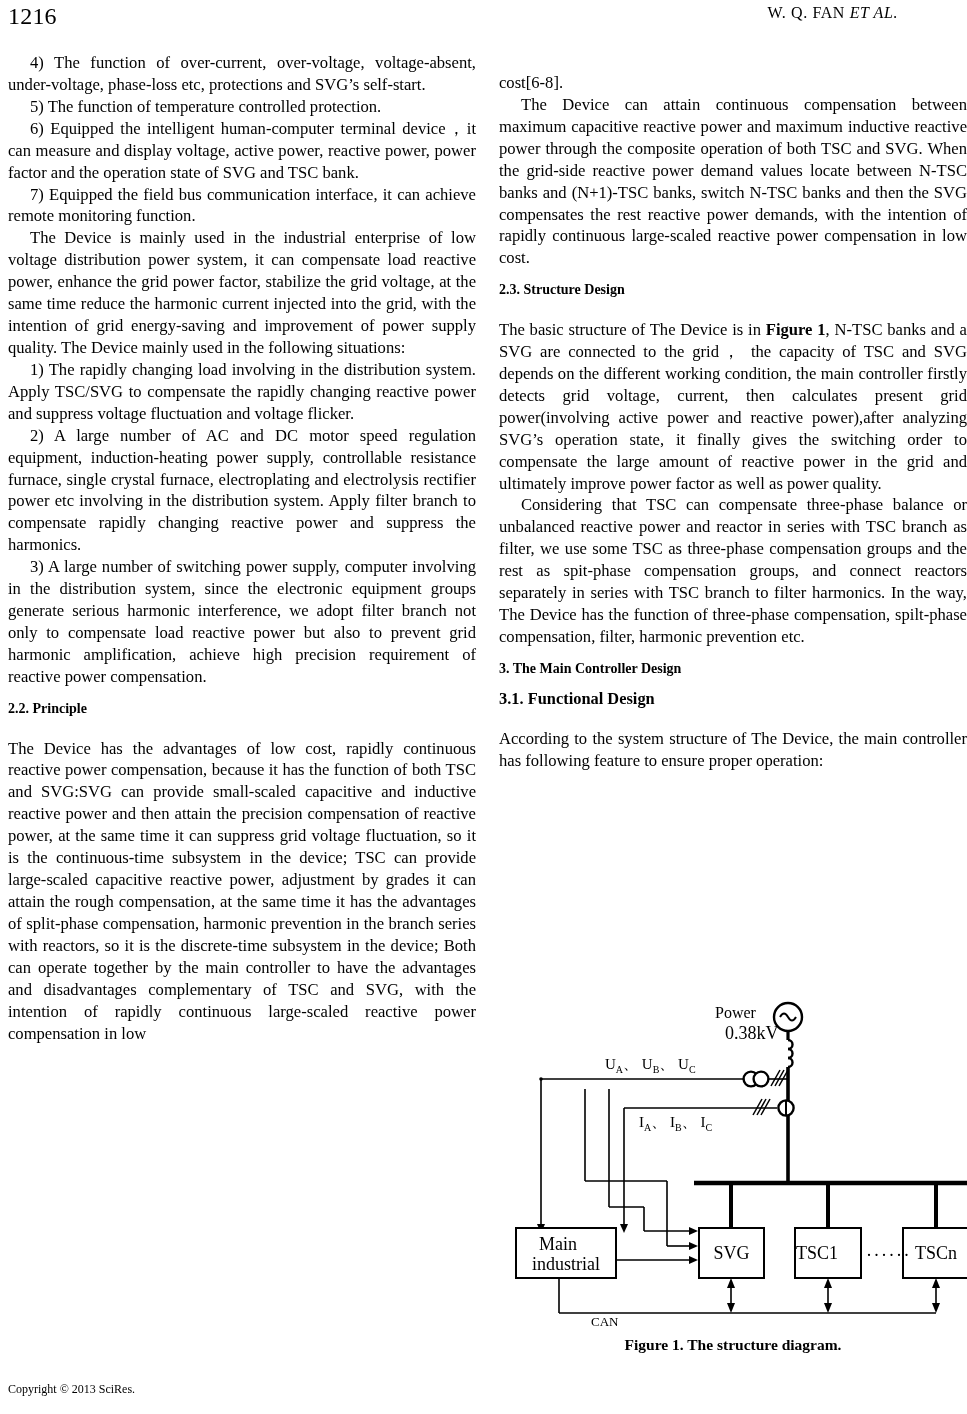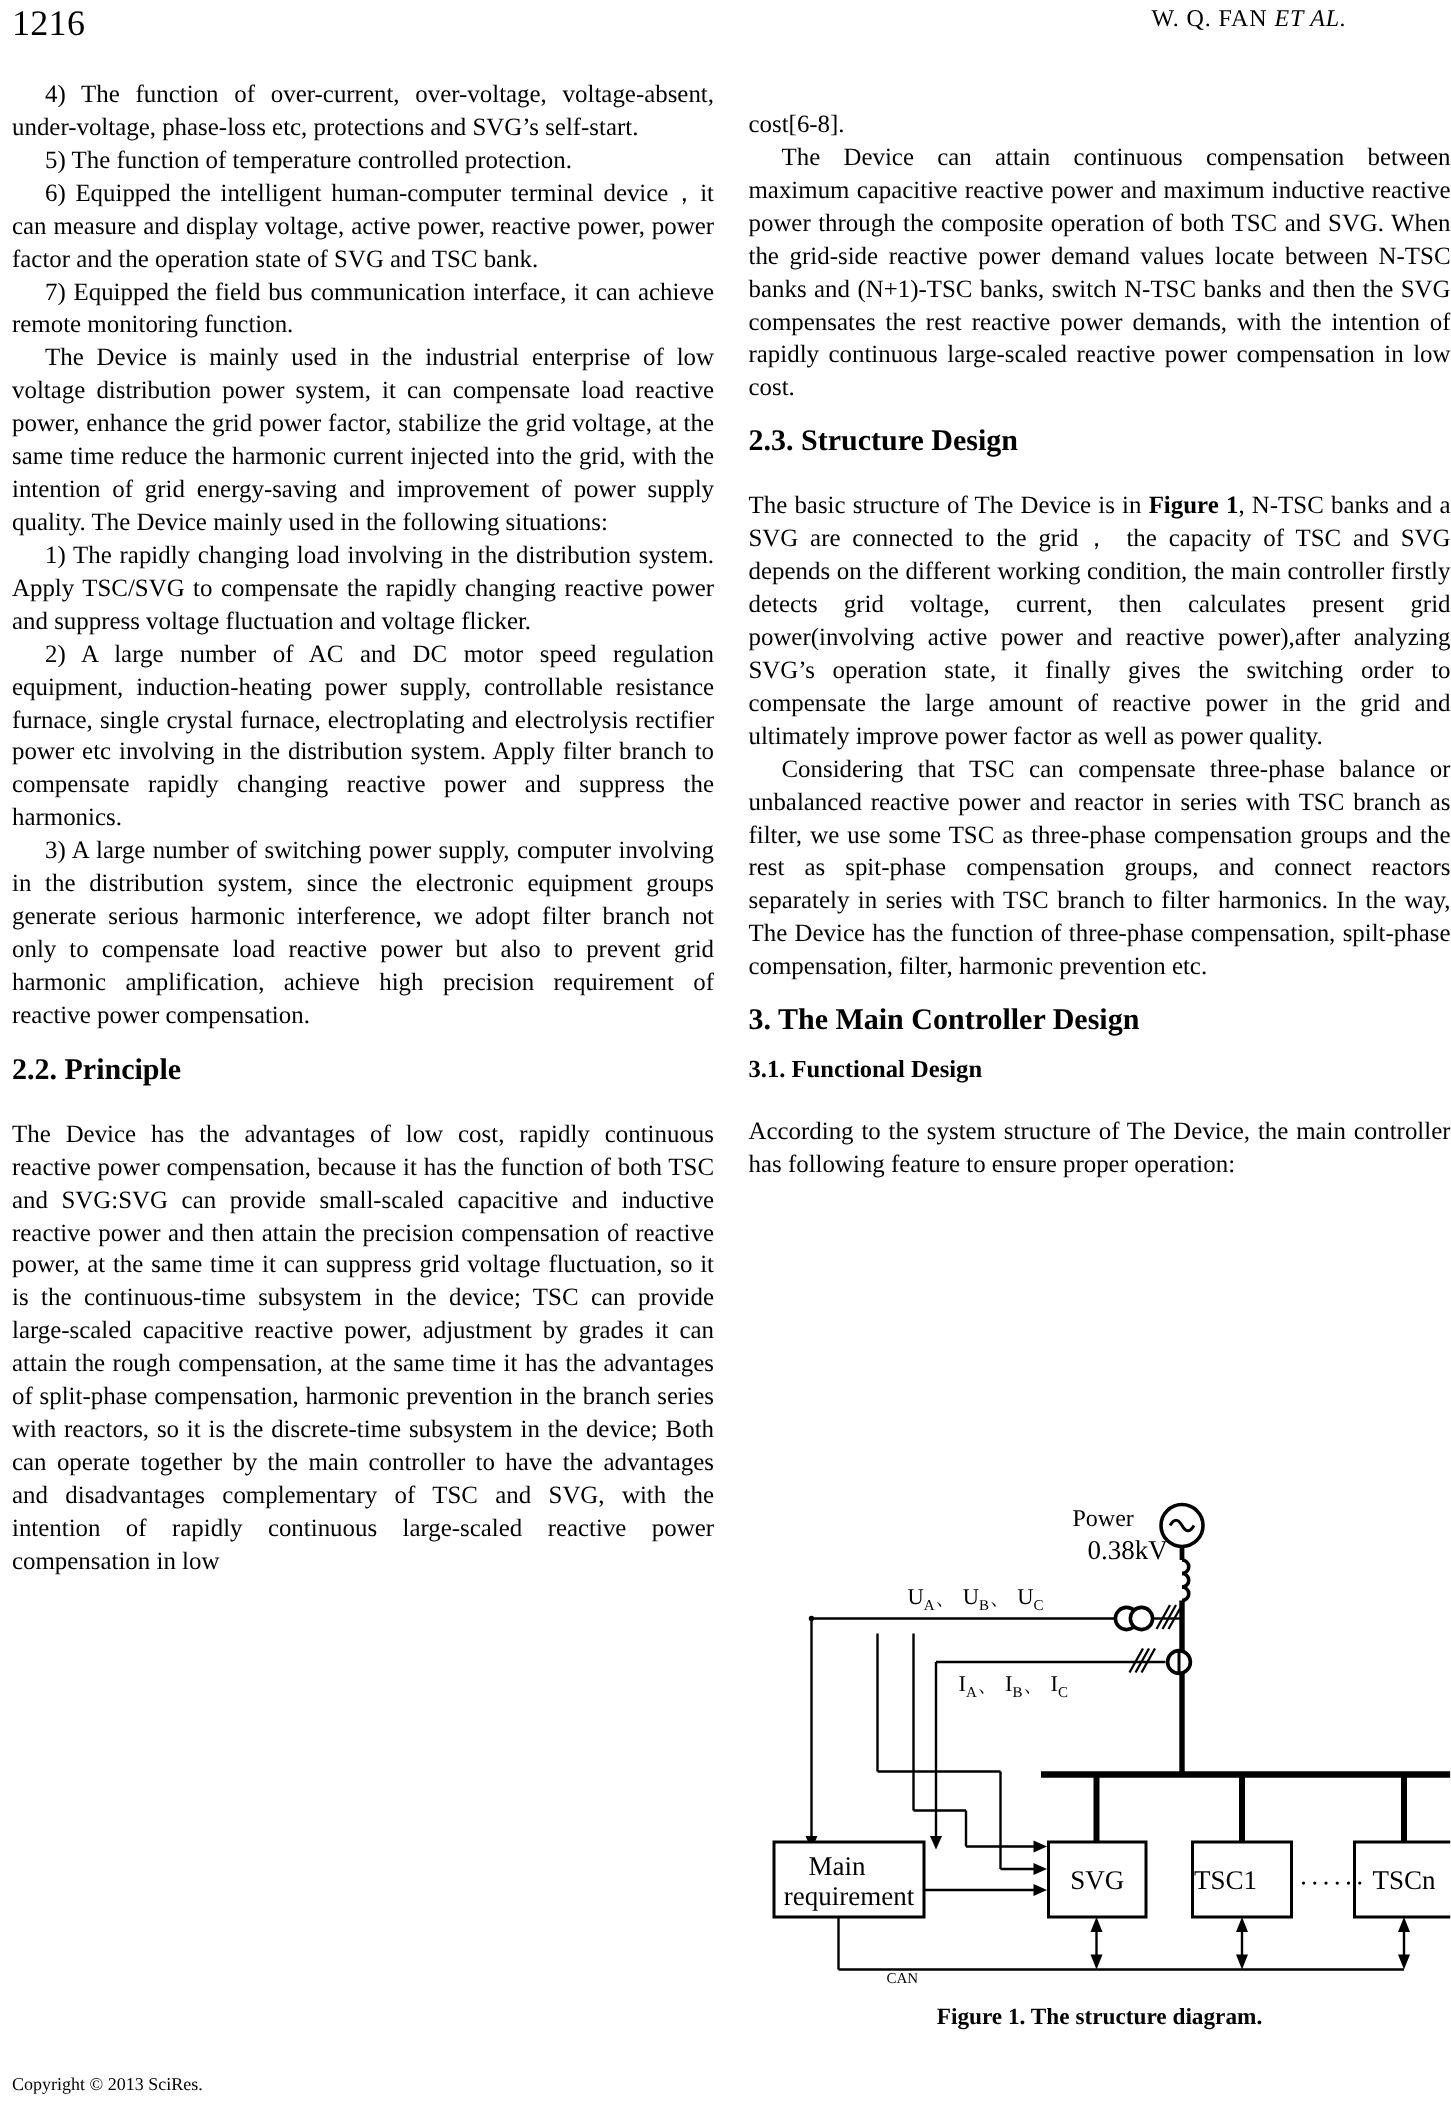--- a/index.html
+++ b/index.html
@@ -58,21 +58,21 @@
   .col-left  { left: 8px; }
   .col-right { left: 499px; }
 
   .col p {
     margin: 0;
     text-indent: 22px;
   }
   .col p.noindent { text-indent: 0; margin-top: 20px; }
 
   h2.sec {
-    font-size: 20px;
+    font-size: 14px;
     font-weight: bold;
     margin: 13px 0 9px 0;
     line-height: 1.2;
     text-indent: 0;
     text-align: left;
   }
   h3.subsec {
     font-size: 16.4px;
     font-weight: bold;
     margin: 11px 0 8px 0;
@@ -275,27 +275,27 @@
 
     <div class="dg-label" style="left:106px; top:55px; font-size:15px;">
       <span>U</span><sub style="font-size:10px">A</sub><span>、</span>&nbsp;<span>U</span><sub style="font-size:10px">B</sub><span>、</span>&nbsp;<span>U</span><sub style="font-size:10px">C</sub>
     </div>
 
     <div class="dg-label" style="left:140px; top:113px; font-size:15px;">
       <span>I</span><sub style="font-size:10px">A</sub><span>、</span>&nbsp;<span>I</span><sub style="font-size:10px">B</sub><span>、</span>&nbsp;<span>I</span><sub style="font-size:10px">C</sub>
     </div>
 
     <div class="dg-label dg-box-text" style="left:17px; top:234px; width:84px;">Main</div>
-    <div class="dg-label dg-box-text" style="left:17px; top:254px; width:100px;">requirement</div>
+    <div class="dg-label dg-box-text" style="left:17px; top:254px; width:100px;">industrial</div>
 
     <div class="dg-label dg-box-text" style="left:200px; top:243px; width:65px;">SVG</div>
     <div class="dg-label dg-box-text" style="left:285px; top:243px; width:66px;">TSC1</div>
     <div class="dg-label" style="left:367px; top:245px; font-size:18px; letter-spacing:1.5px;">······</div>
     <div class="dg-label dg-box-text" style="left:404px; top:243px; width:66px;">TSCn</div>
 
-    <div class="dg-label" style="left:92px; top:314px; font-size:10px;">CAN</div>
+    <div class="dg-label" style="left:92px; top:314px; font-size:13px;">CAN</div>
   </div>
 </div>
 
 <div class="fig-caption">Figure 1. The structure diagram.</div>
 
 <div class="footer-left">Copyright © 2013 SciRes.</div>
 <div class="footer-right">EPE</div>
 
 </body></html>

